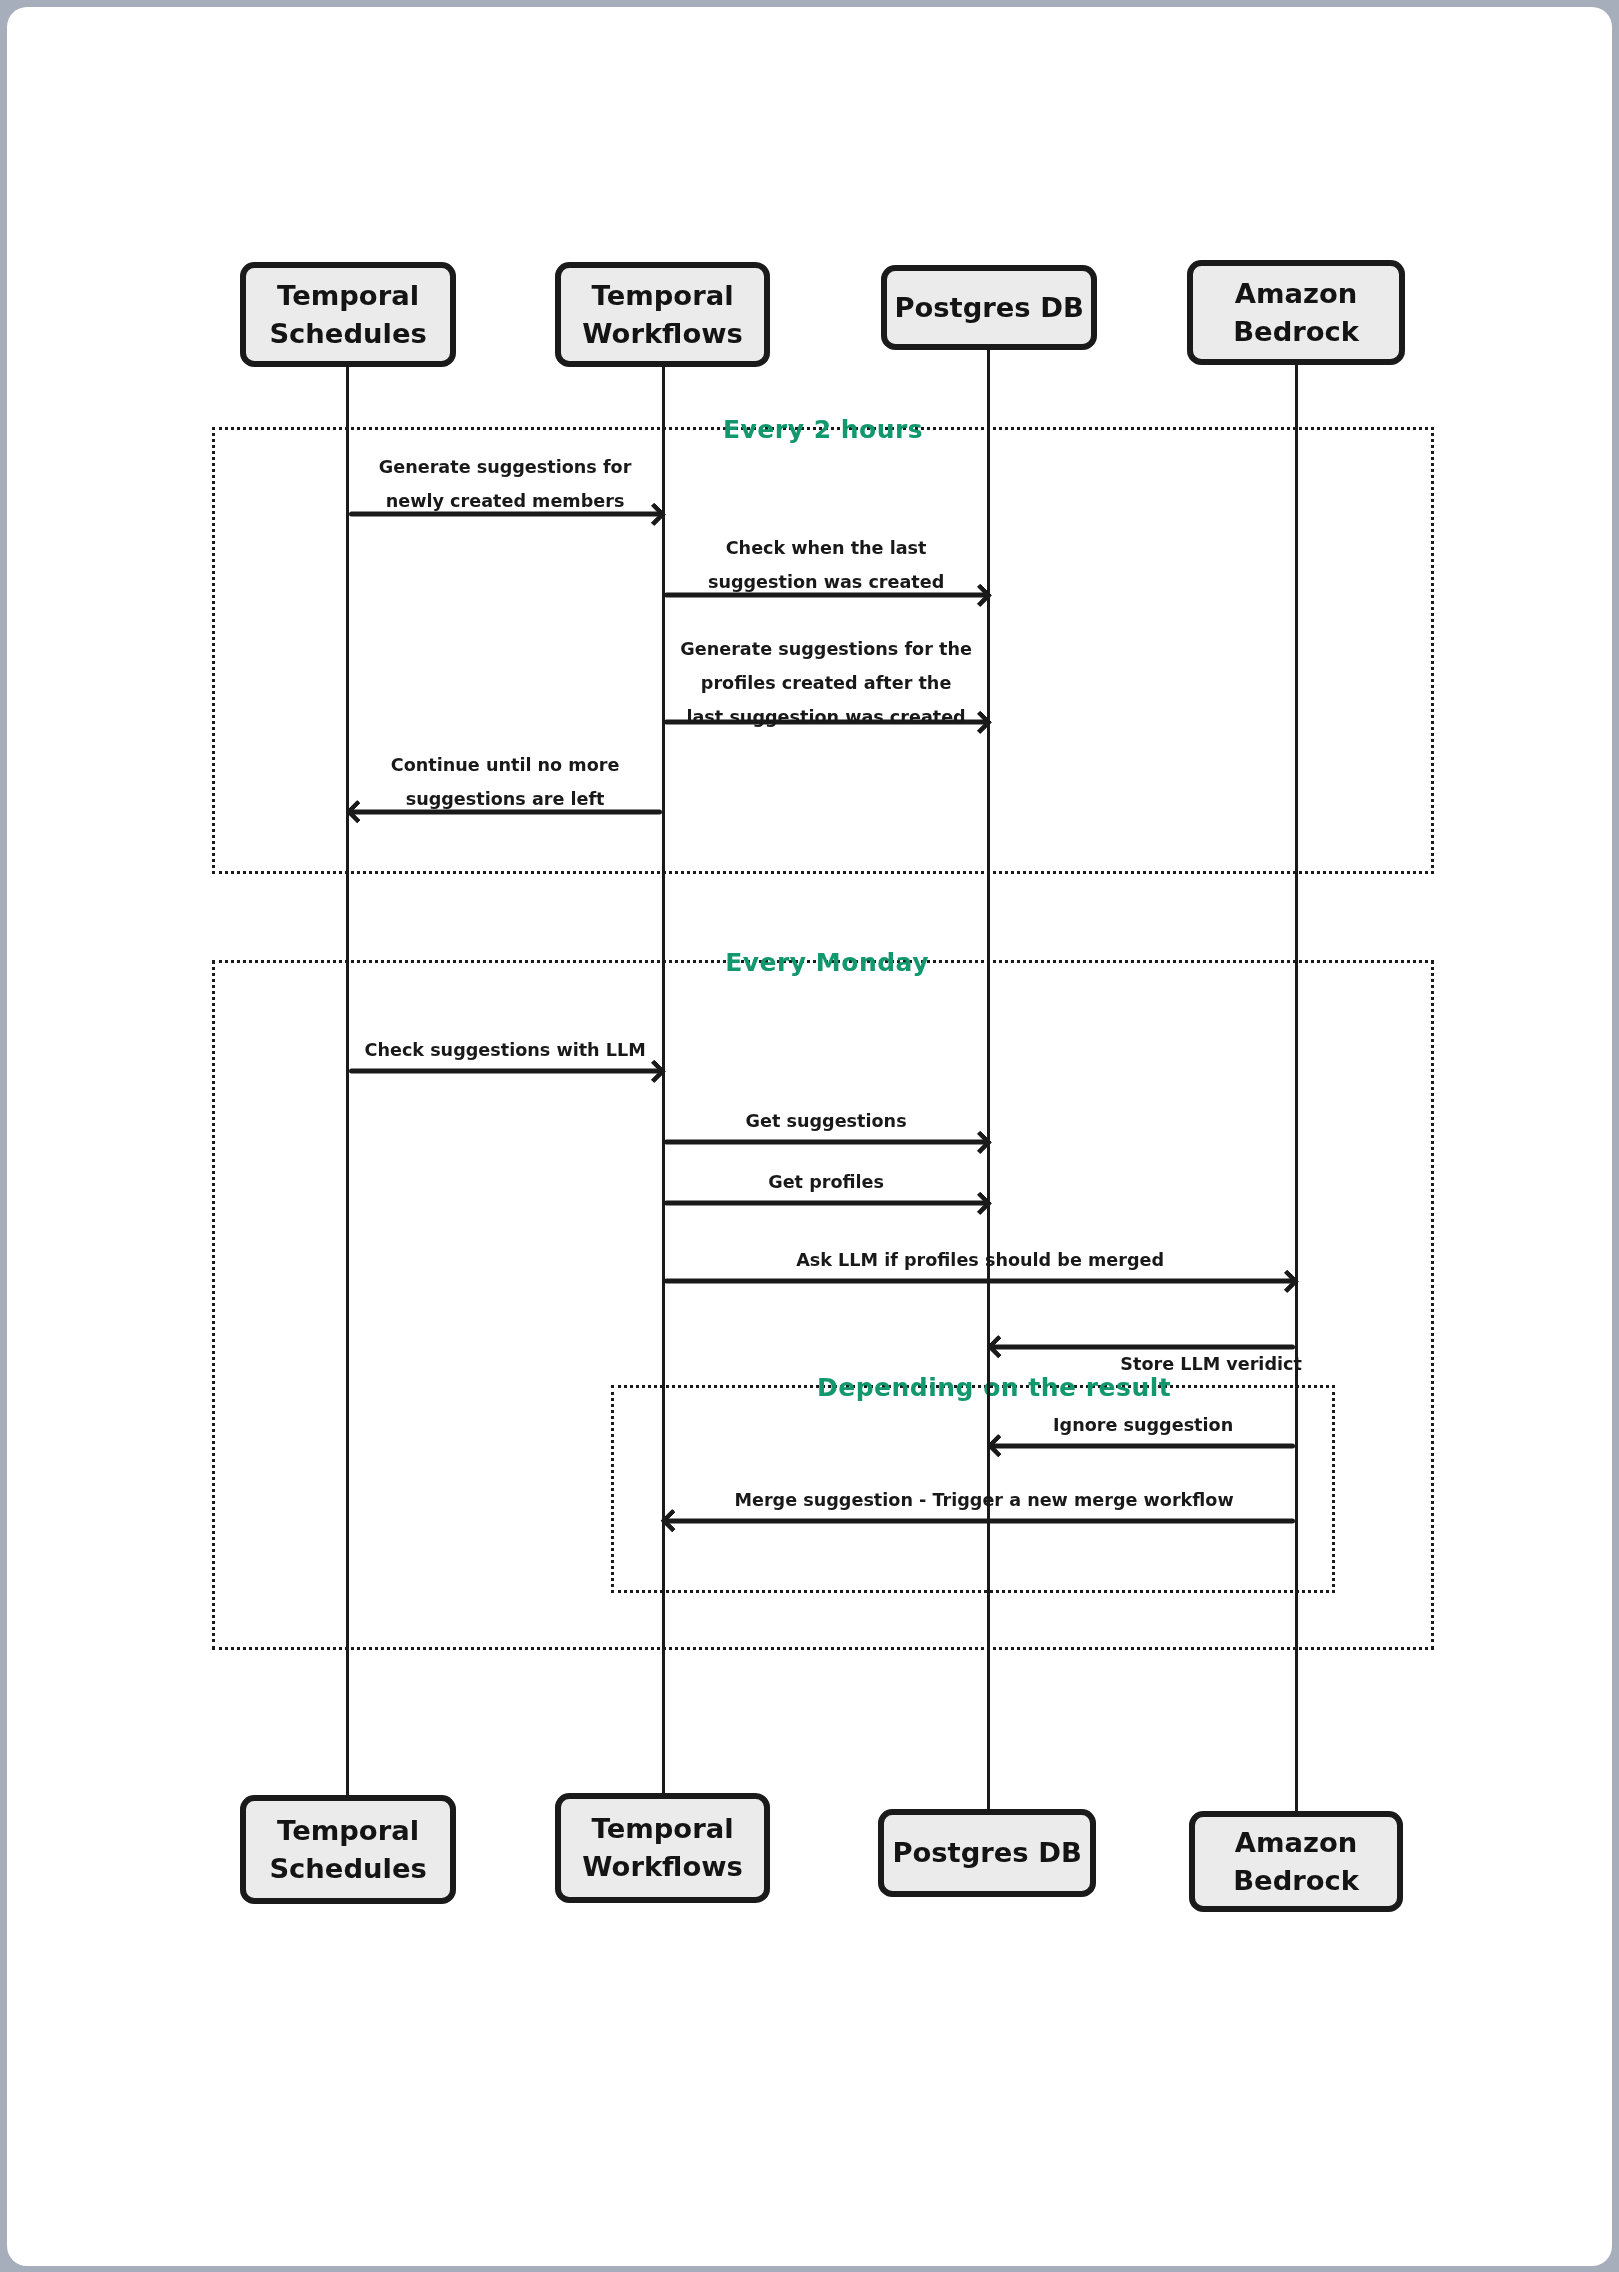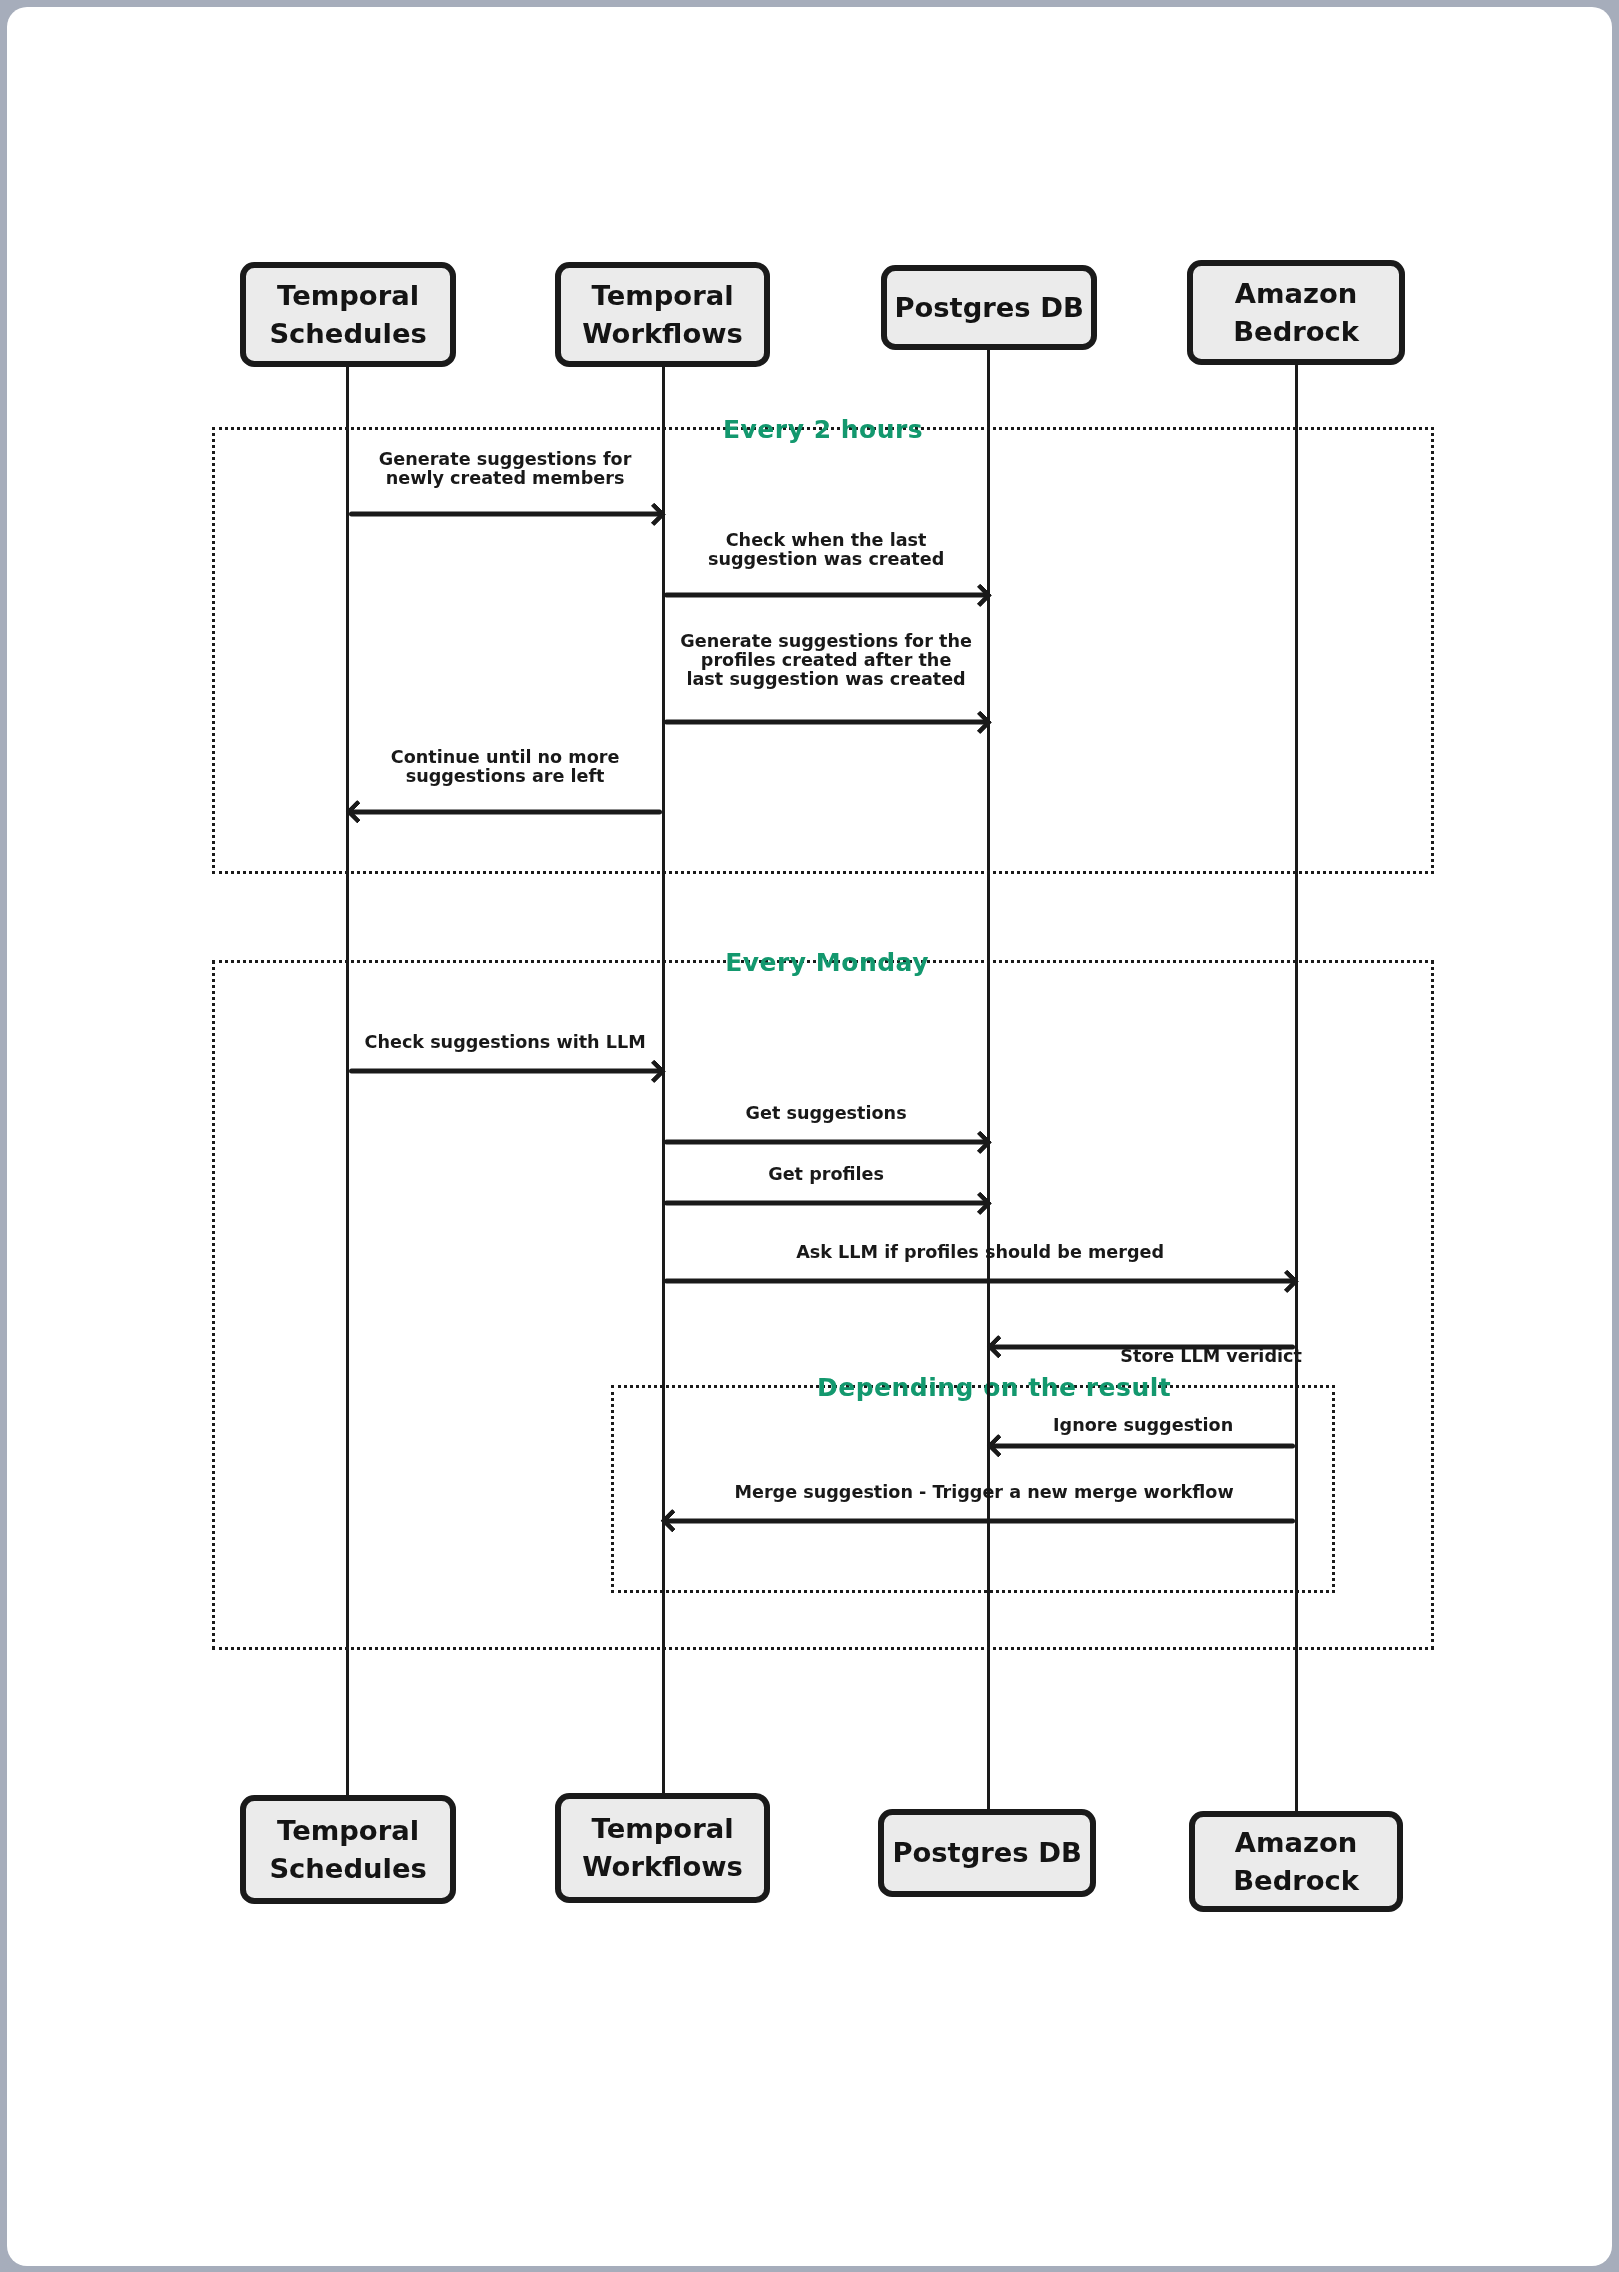--- a/index.html
+++ b/index.html
@@ -57,21 +57,21 @@
     position:absolute;width:16.5px;height:16.5px;top:50%;
     border-top:5px solid var(--line);border-right:5px solid var(--line);
     box-sizing:border-box;border-radius:1.6px;
   }
   .msg.right .head{right:0.5px;transform:translateY(-50%) rotate(45deg);}
   .msg.left  .head{left:0.5px; transform:translateY(-50%) rotate(-135deg);}
 
   .msg-label{
     position:absolute;transform:translateX(-50%);
     font-size:17.6px;font-weight:700;color:#191919;
-    line-height:19px;text-align:center;white-space:pre-line;
+    line-height:34px;text-align:center;white-space:pre-line;
   }
 </style>
 </head>
 <body>
 
 <div class="card">
   <div class="canvas">
 
     <div class="group" style="left:205px;top:420px;width:1222px;height:447px;">
       <div class="group-label" style="left:608px;">Every 2 hours</div>
@@ -146,21 +146,21 @@
     <div class="msg left" style="left:982px;top:1328px;width:307px;">
         <div class="bar"></div>
         <i class="head"></i>
       </div>
     <div class="msg-label" style="left:1204px;top:1302px;margin-top:38px;">Store LLM veridict</div>
 
     <div class="msg left" style="left:982px;top:1427px;width:307px;">
         <div class="bar"></div>
         <i class="head"></i>
       </div>
-    <div class="msg-label" style="left:1136px;top:1401px;margin-top:8px;">Ignore suggestion</div>
+    <div class="msg-label" style="left:1136px;top:1401px;">Ignore suggestion</div>
 
     <div class="msg left" style="left:656px;top:1502px;width:633px;">
         <div class="bar"></div>
         <i class="head"></i>
       </div>
     <div class="msg-label" style="left:977px;top:1476px;">Merge suggestion - Trigger a new merge workflow</div>
 
     <div class="actor-box" style="left:233px;top:255px;width:216px;height:105px;">
       <div class="actor-label">Temporal
 Schedules</div>

